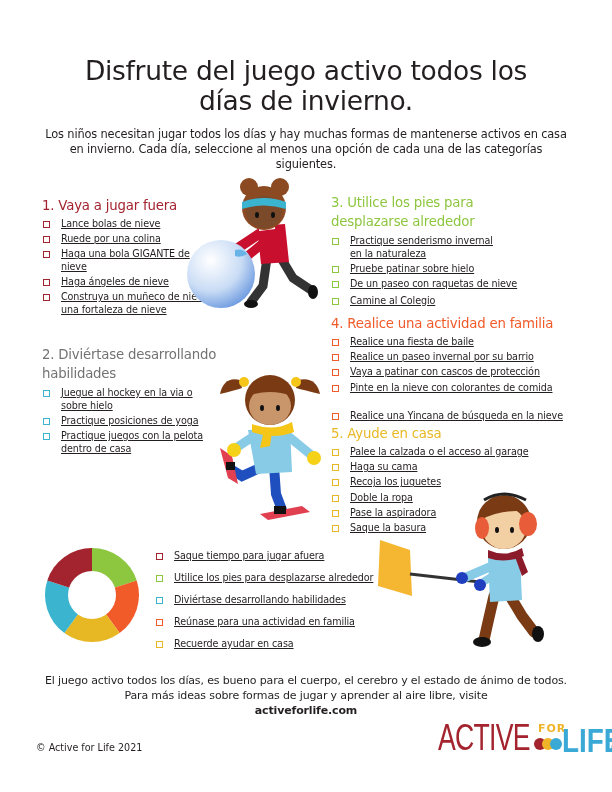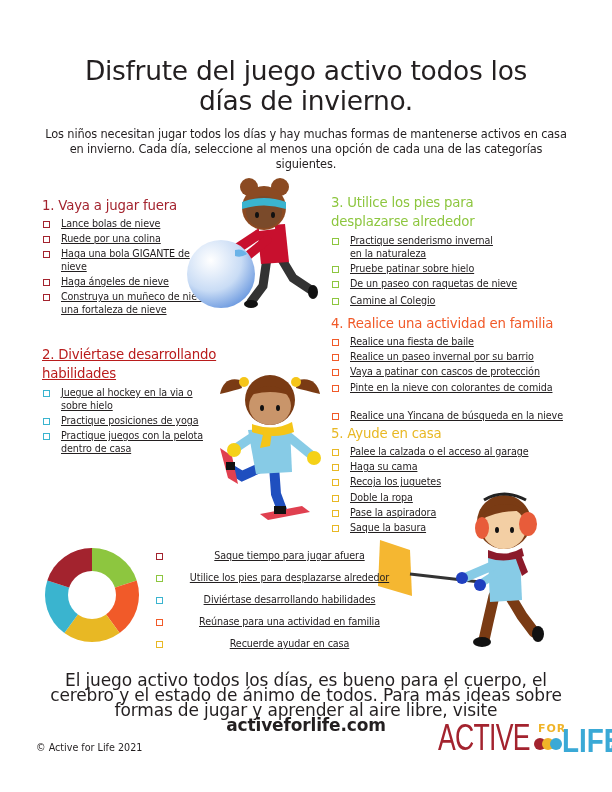--- a/index.html
+++ b/index.html
@@ -6,21 +6,21 @@
     html, body { width: 612px; height: 792px; background: #ffffff; overflow: hidden; }
     body { position: relative; font-family: "DejaVu Sans", "Liberation Sans", sans-serif; color: #222222; }
     .abs { position: absolute; }
     .title { left: 40px; top: 56px; width: 532px; text-align: center; font-size: 26.5px; line-height: 30px; font-weight: 500; color: #231f20; letter-spacing: -0.3px; }
     .intro { left: 40px; top: 127px; width: 532px; text-align: center; font-size: 11.4px; line-height: 15px; color: #231f20; letter-spacing: -0.15px; }
     .sec-title { font-size: 13.3px; line-height: 18px; font-weight: 500; letter-spacing: -0.2px; }
     ul.checks { list-style: none; }
     ul.checks li { position: relative; padding-left: 19px; font-size: 9.6px; line-height: 12.6px; color: #231f20; margin-bottom: 2.6px; letter-spacing: -0.1px; text-decoration: underline; }
     ul.checks li .box { position: absolute; left: 1px; top: 3px; width: 7px; height: 7px; border: 1.1px solid; }
     .legend li { margin-bottom: 9.4px !important; }
-    .footer-text { left: 40px; top: 673px; width: 532px; text-align: center; font-size: 17px; line-height: 15px; color: #231f20; letter-spacing: -0.15px; }
+    .footer-text { left: 40px; top: 673px; width: 532px; text-align: center; font-size: 11px; line-height: 15px; color: #231f20; letter-spacing: -0.15px; }
     .footer-text b { font-weight: bold; }
     .copyright { left: 36px; top: 742px; font-size: 9.6px; color: #231f20; }
     .logo { left: 394px; top: 718px; width: 185px; height: 40px; margin-left: 44px; }
     .logo .active { position: absolute; left: 0; top: 0; font-family: "Liberation Sans Narrow", "Liberation Sans", sans-serif; font-size: 37px; line-height: 40px; color: #a3232e; transform: scaleX(0.72); transform-origin: left top; letter-spacing: -1px; }
     .logo .for { position: absolute; left: 100px; top: 4px; font-size: 11px; font-weight: bold; color: #f0b429; letter-spacing: 1px; }
     .logo .life { position: absolute; left: 124px; top: 2px; font-family: "Liberation Sans", sans-serif; font-size: 34px; line-height: 40px; font-weight: bold; color: #3aa9d6; transform: scaleX(0.82); transform-origin: left top; }
     .logo .reg { position: absolute; left: 172px; top: 26px; font-size: 8px; color: #3aa9d6; }
     .logo .dot { position: absolute; top: 20px; width: 12px; height: 12px; border-radius: 50%; }
   </style>
 </head>
@@ -38,21 +38,21 @@
   <ul class="checks">
     <li><span class="box" style="border-color:#a3232e"></span><span>Lance bolas de nieve</span></li>
     <li><span class="box" style="border-color:#a3232e"></span><span>Ruede por una colina</span></li>
     <li style="width:150px"><span class="box" style="border-color:#a3232e"></span><span>Haga una bola GIGANTE de nieve</span></li>
     <li><span class="box" style="border-color:#a3232e"></span><span>Haga ángeles de nieve</span></li>
     <li style="width:190px"><span class="box" style="border-color:#a3232e"></span><span>Construya un muñeco de nieve o una fortaleza de nieve</span></li>
   </ul>
 </div>
 
 <div class="abs" style="left:42px; top:345px; width:190px;">
-  <div class="sec-title" style="color:#b91c1c; line-height:19px; margin-bottom:4px;text-decoration:underline;">2. Diviértase desarrollando habilidades</div>
+  <div class="sec-title" style="color:#737373; line-height:19px; margin-bottom:4px;">2. Diviértase desarrollando habilidades</div>
   <ul class="checks">
     <li style="width:170px"><span class="box" style="border-color:#3ab4cf"></span><span>Juegue al hockey en la via o sobre hielo</span></li>
     <li><span class="box" style="border-color:#3ab4cf"></span><span>Practique posiciones de yoga</span></li>
     <li style="width:175px"><span class="box" style="border-color:#3ab4cf"></span><span>Practique juegos con la pelota dentro de casa</span></li>
   </ul>
 </div>
 
 <div class="abs" style="left:331px; top:193px; width:250px;">
   <div class="sec-title" style="color:#8dc63f; width:170px; line-height:19px; margin-bottom:4px;">3. Utilice los pies para desplazarse alrededor</div>
   <ul class="checks">
@@ -179,21 +179,21 @@
   <g id="donut">
       <path d="M0 0 L2.87791997799628e-15 -47 A47 47 0 0 1 44.699656265872214 -14.523798735622528 Z" fill="#8dc63f"></path>
       <path d="M0 0 L44.699656265872214 -14.523798735622528 A47 47 0 0 1 27.625906857746237 38.02379873562253 Z" fill="#f15a29"></path>
       <path d="M0 0 L27.625906857746237 38.02379873562253 A47 47 0 0 1 -27.625906857746234 38.02379873562253 Z" fill="#e8b824"></path>
       <path d="M0 0 L-27.625906857746234 38.02379873562253 A47 47 0 0 1 -44.69965626587222 -14.523798735622522 Z" fill="#3ab4cf"></path>
       <path d="M0 0 L-44.69965626587222 -14.523798735622522 A47 47 0 0 1 -8.633759933988839e-15 -47 Z" fill="#a3232e"></path>
     </g>
   <circle cx="0" cy="0" r="24" fill="#ffffff"></circle>
 </svg>
 
-<div class="abs" style="left:155px; top:550px; width:250px;text-align:center;">
+<div class="abs" style="left:155px; top:550px; width:250px;">
   <ul class="checks legend">
     <li><span class="box" style="border-color:#a3232e"></span><span>Saque tiempo para jugar afuera</span></li>
     <li><span class="box" style="border-color:#8dc63f"></span><span>Utilice los pies para desplazarse alrededor</span></li>
     <li><span class="box" style="border-color:#3ab4cf"></span><span>Diviértase desarrollando habilidades</span></li>
     <li><span class="box" style="border-color:#f15a29"></span><span>Reúnase para una actividad en familia</span></li>
     <li><span class="box" style="border-color:#e8b824"></span><span>Recuerde ayudar en casa</span></li>
   </ul>
 </div>
 
 <div class="abs footer-text">

